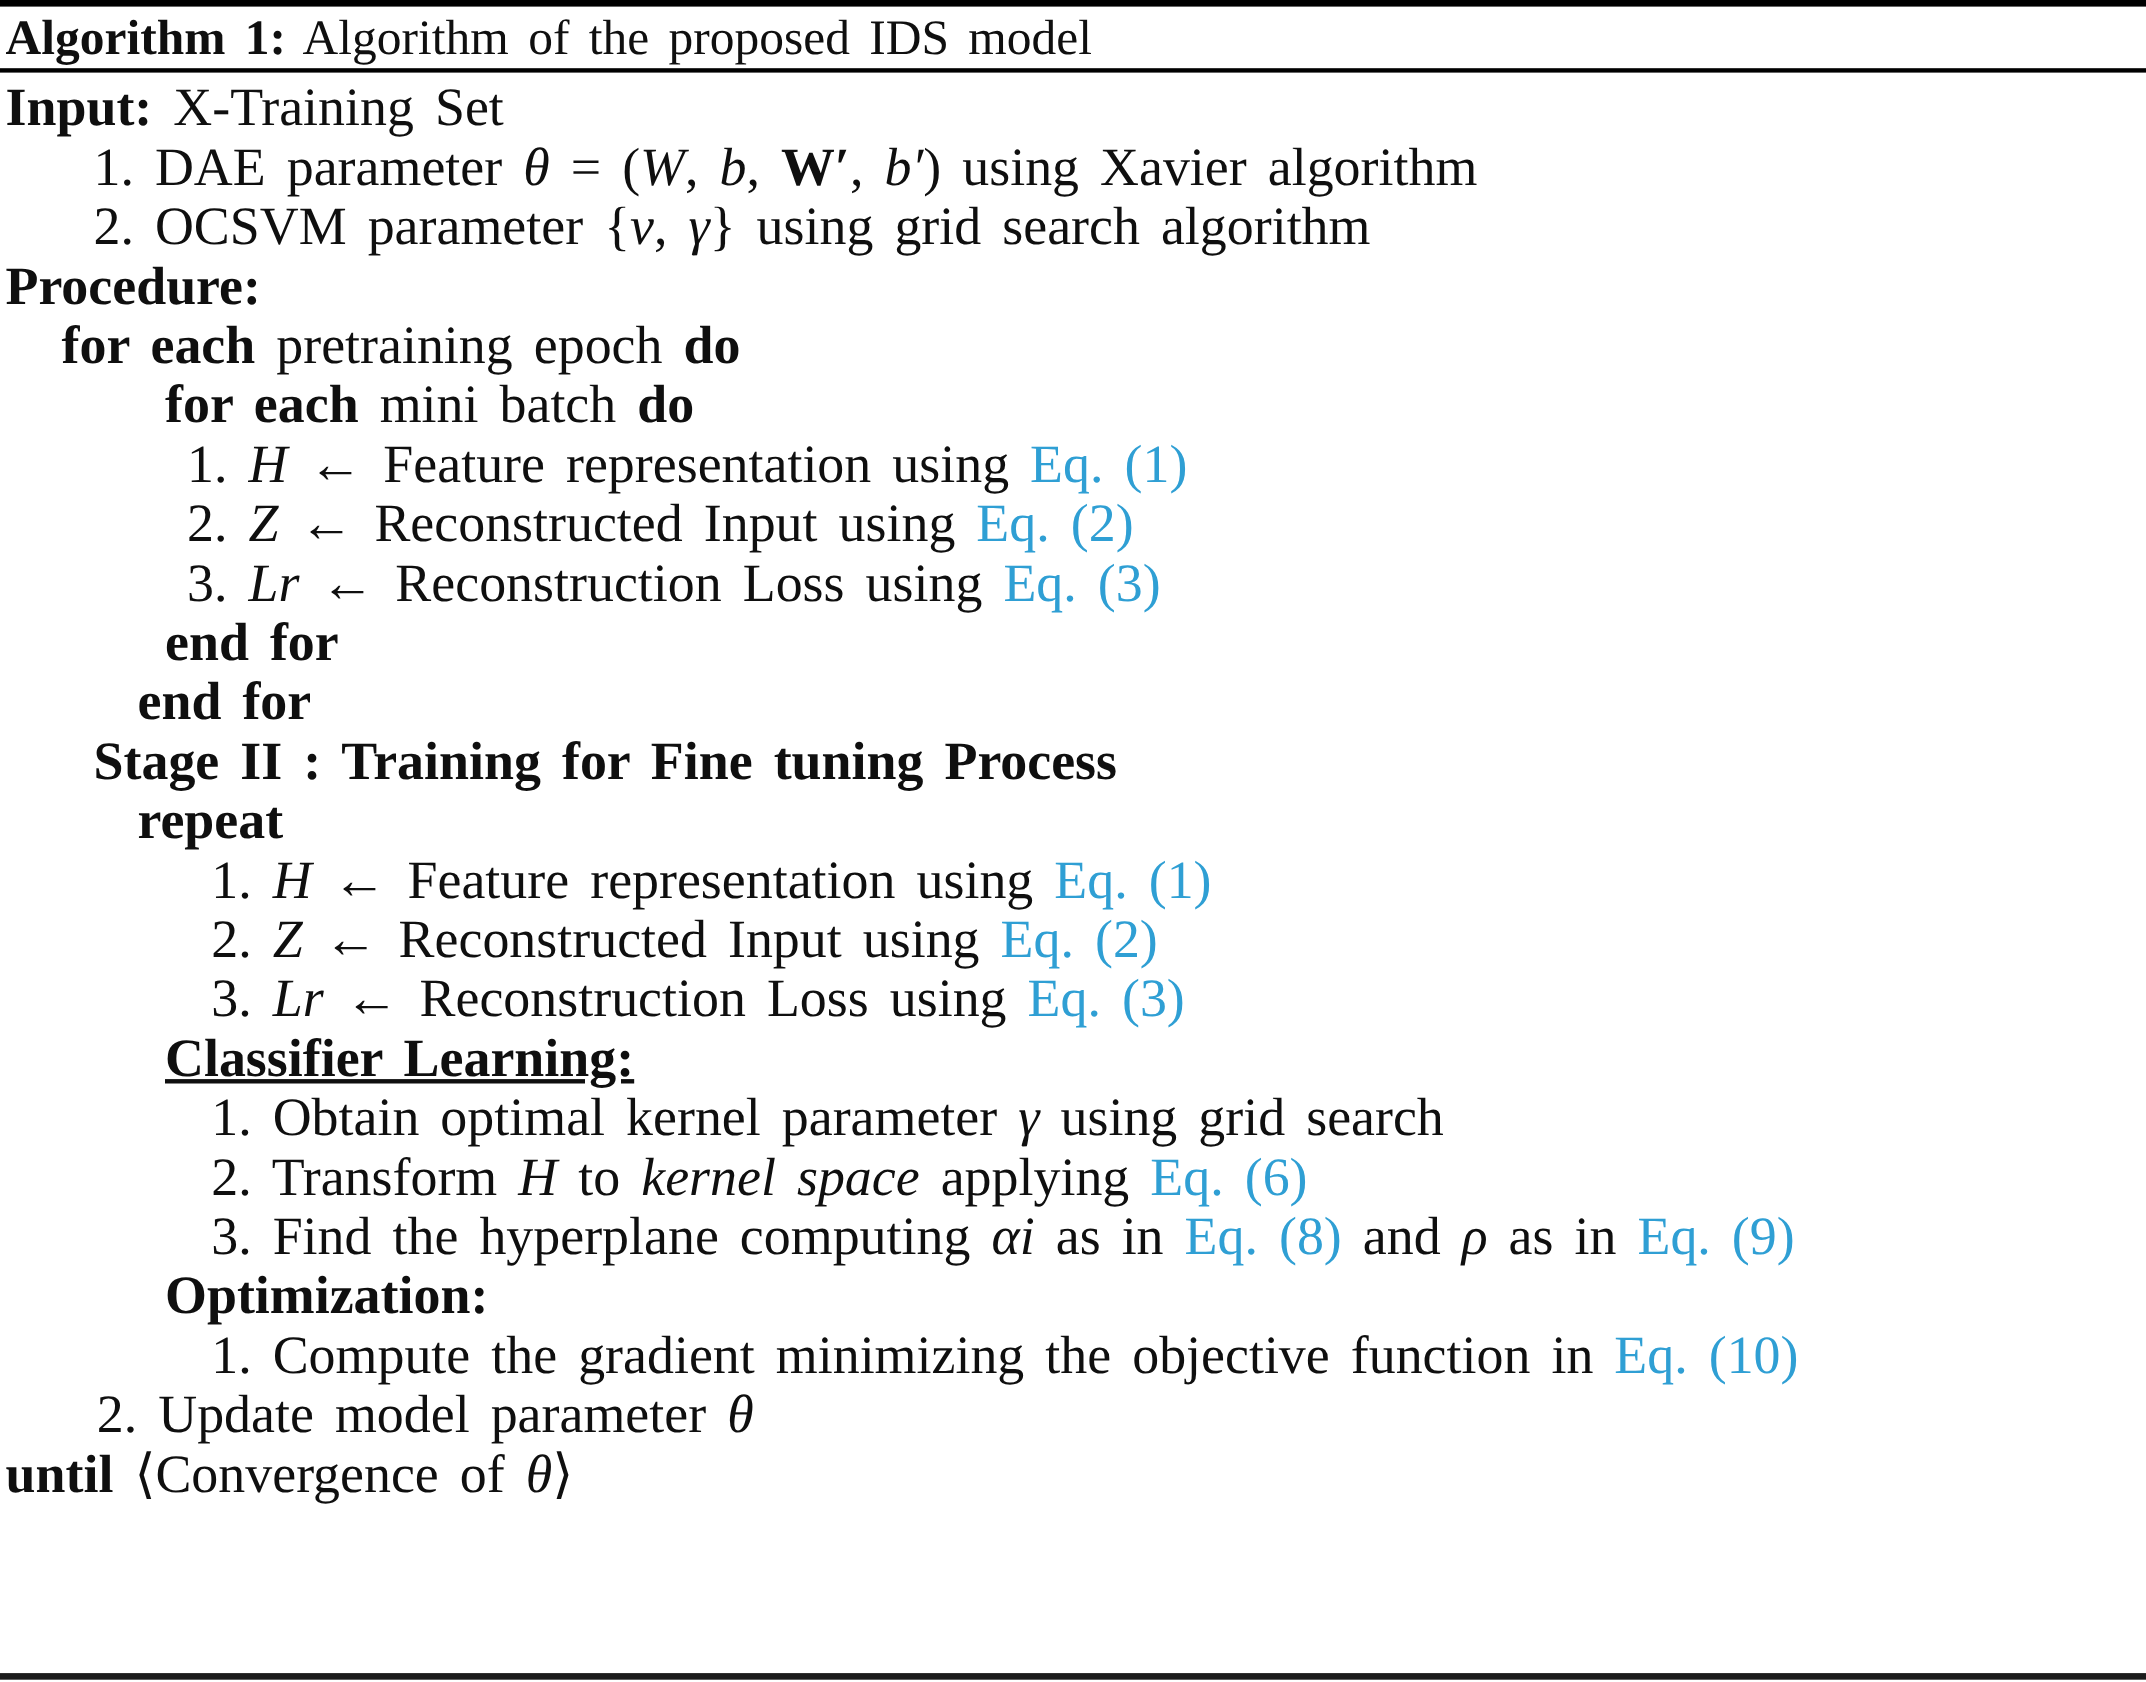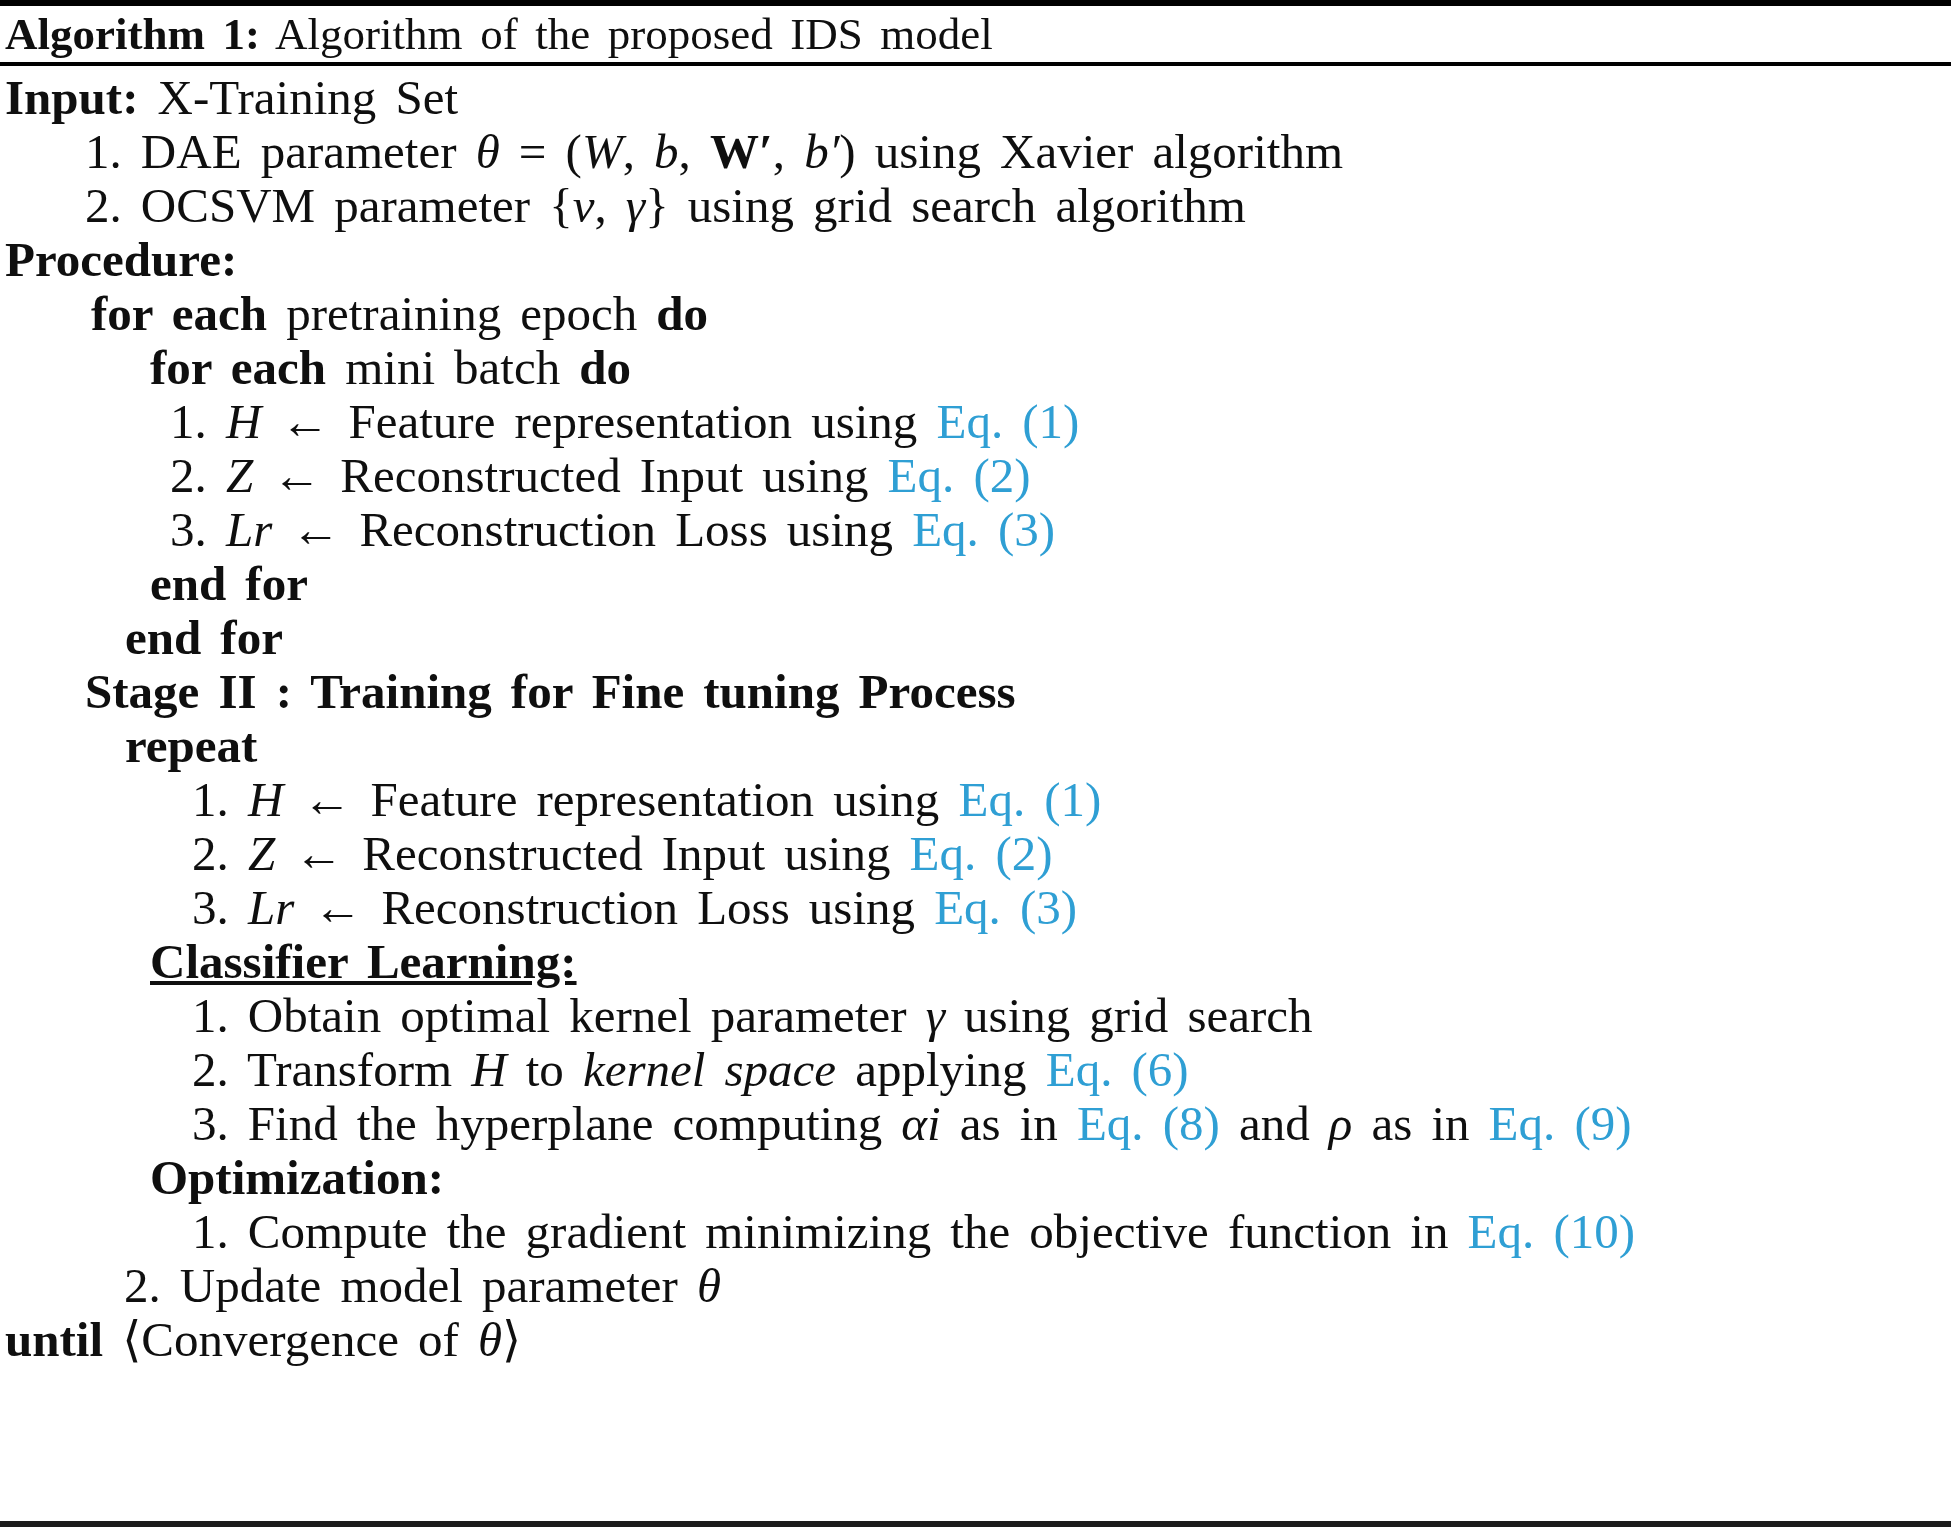--- a/index.html
+++ b/index.html
@@ -42,35 +42,35 @@
   <div class="top-rule"></div>
   <div class="title-row">
     <span class="bold">Algorithm 1:</span><span> Algorithm of the proposed IDS model</span>
   </div>
   <div class="header-rule"></div>
   <div class="algo-body">
       <div class="line" style="padding-left: 5px;"><span class="seg bold">Input:</span><span class="seg"> X-Training Set</span></div>
       <div class="line" style="padding-left: 85px;"><span class="seg">1. DAE parameter </span><span class="seg ital">θ</span><span class="seg"> = (</span><span class="seg ital">W</span><span class="seg">, </span><span class="seg ital">b</span><span class="seg">, </span><span class="seg bold">W′</span><span class="seg">, </span><span class="seg ital">b′</span><span class="seg">) using Xavier algorithm</span></div>
       <div class="line" style="padding-left: 85px;"><span class="seg">2. OCSVM parameter {</span><span class="seg ital">ν</span><span class="seg">, </span><span class="seg ital">γ</span><span class="seg">} using grid search algorithm</span></div>
       <div class="line" style="padding-left: 5px;"><span class="seg bold">Procedure:</span></div>
-      <div class="line" style="padding-left: 91px;"><span class="seg bold">for each</span><span class="seg"> pretraining epoch </span><span class="seg bold">do</span></div>
+      <div class="line" style="padding-left: 56px;"><span class="seg bold">for each</span><span class="seg"> pretraining epoch </span><span class="seg bold">do</span></div>
       <div class="line" style="padding-left: 150px;"><span class="seg bold">for each</span><span class="seg"> mini batch </span><span class="seg bold">do</span></div>
       <div class="line" style="padding-left: 170px;"><span class="seg">1. </span><span class="seg ital">H</span><span class="seg"> ← Feature representation using </span><span class="seg eqlink">Eq. (1)</span></div>
       <div class="line" style="padding-left: 170px;"><span class="seg">2. </span><span class="seg ital">Z</span><span class="seg"> ← Reconstructed Input using </span><span class="seg eqlink">Eq. (2)</span></div>
       <div class="line" style="padding-left: 170px;"><span class="seg">3. </span><span class="seg ital">Lr</span><span class="seg"> ← Reconstruction Loss using </span><span class="seg eqlink">Eq. (3)</span></div>
       <div class="line" style="padding-left: 150px;"><span class="seg bold">end for</span></div>
       <div class="line" style="padding-left: 125px;"><span class="seg bold">end for</span></div>
       <div class="line" style="padding-left: 85px;"><span class="seg bold">Stage II : Training for Fine tuning Process</span></div>
       <div class="line" style="padding-left: 125px;"><span class="seg bold">repeat</span></div>
       <div class="line" style="padding-left: 192px;"><span class="seg">1. </span><span class="seg ital">H</span><span class="seg"> ← Feature representation using </span><span class="seg eqlink">Eq. (1)</span></div>
       <div class="line" style="padding-left: 192px;"><span class="seg">2. </span><span class="seg ital">Z</span><span class="seg"> ← Reconstructed Input using </span><span class="seg eqlink">Eq. (2)</span></div>
       <div class="line" style="padding-left: 192px;"><span class="seg">3. </span><span class="seg ital">Lr</span><span class="seg"> ← Reconstruction Loss using </span><span class="seg eqlink">Eq. (3)</span></div>
       <div class="line" style="padding-left: 150px; text-decoration: underline;"><span class="seg bold">Classifier Learning:</span></div>
       <div class="line" style="padding-left: 192px;"><span class="seg">1. Obtain optimal kernel parameter </span><span class="seg ital">γ</span><span class="seg"> using grid search</span></div>
       <div class="line" style="padding-left: 192px;"><span class="seg">2. Transform </span><span class="seg ital">H</span><span class="seg"> to </span><span class="seg ital">kernel space</span><span class="seg"> applying </span><span class="seg eqlink">Eq. (6)</span></div>
       <div class="line" style="padding-left: 192px;"><span class="seg">3. Find the hyperplane computing </span><span class="seg ital">αi</span><span class="seg"> as in </span><span class="seg eqlink">Eq. (8)</span><span class="seg"> and </span><span class="seg ital">ρ</span><span class="seg"> as in </span><span class="seg eqlink">Eq. (9)</span></div>
       <div class="line" style="padding-left: 150px;"><span class="seg bold">Optimization:</span></div>
       <div class="line" style="padding-left: 192px; font-family: Liberation Serif, serif;"><span class="seg">1. Compute the gradient minimizing the objective function in </span><span class="seg eqlink">Eq. (10)</span></div>
-      <div class="line" style="padding-left: 88px; margin-left: 36px;"><span class="seg">2. Update model parameter </span><span class="seg ital">θ</span></div>
+      <div class="line" style="padding-left: 88px;"><span class="seg">2. Update model parameter </span><span class="seg ital">θ</span></div>
       <div class="line" style="padding-left: 5px;"><span class="seg bold">until</span><span class="seg"> ⟨Convergence of </span><span class="seg ital">θ</span><span class="seg">⟩</span></div>
     </div>
   <div class="bottom-rule"></div>
 </div>
 
 </body></html>

